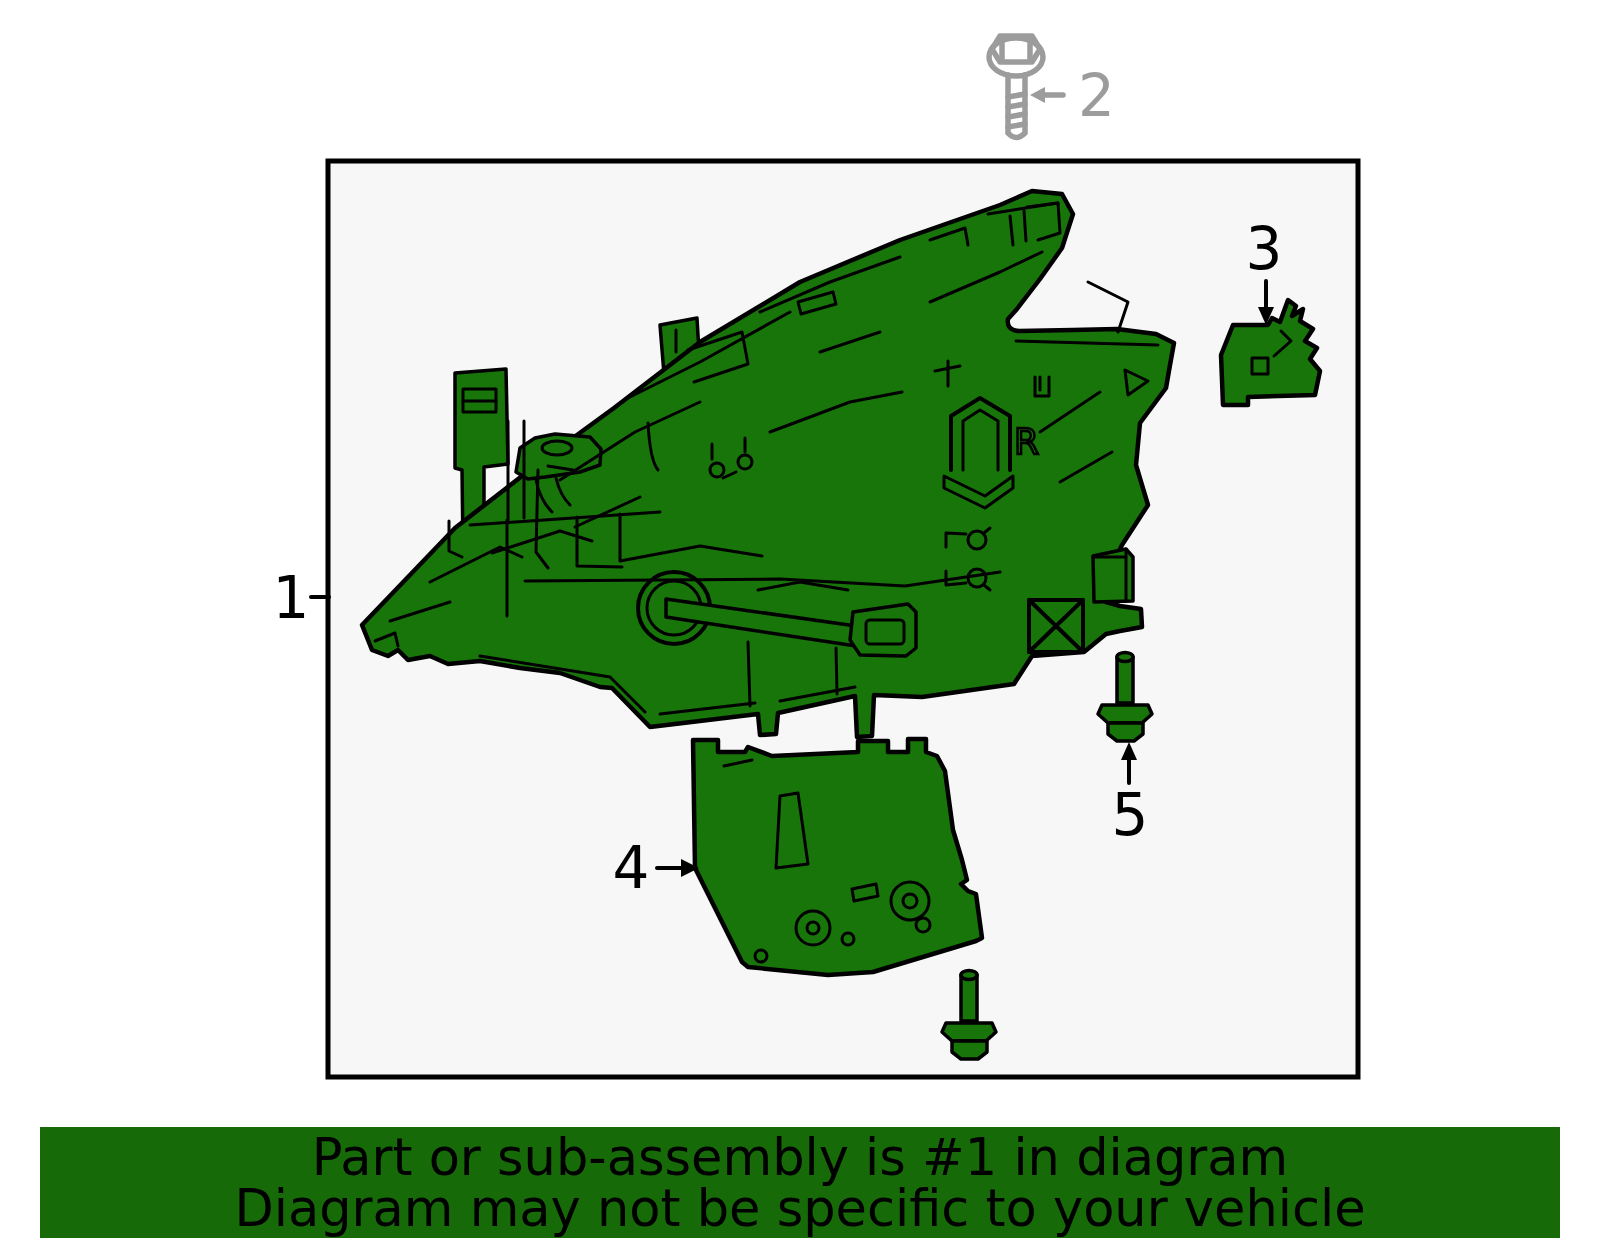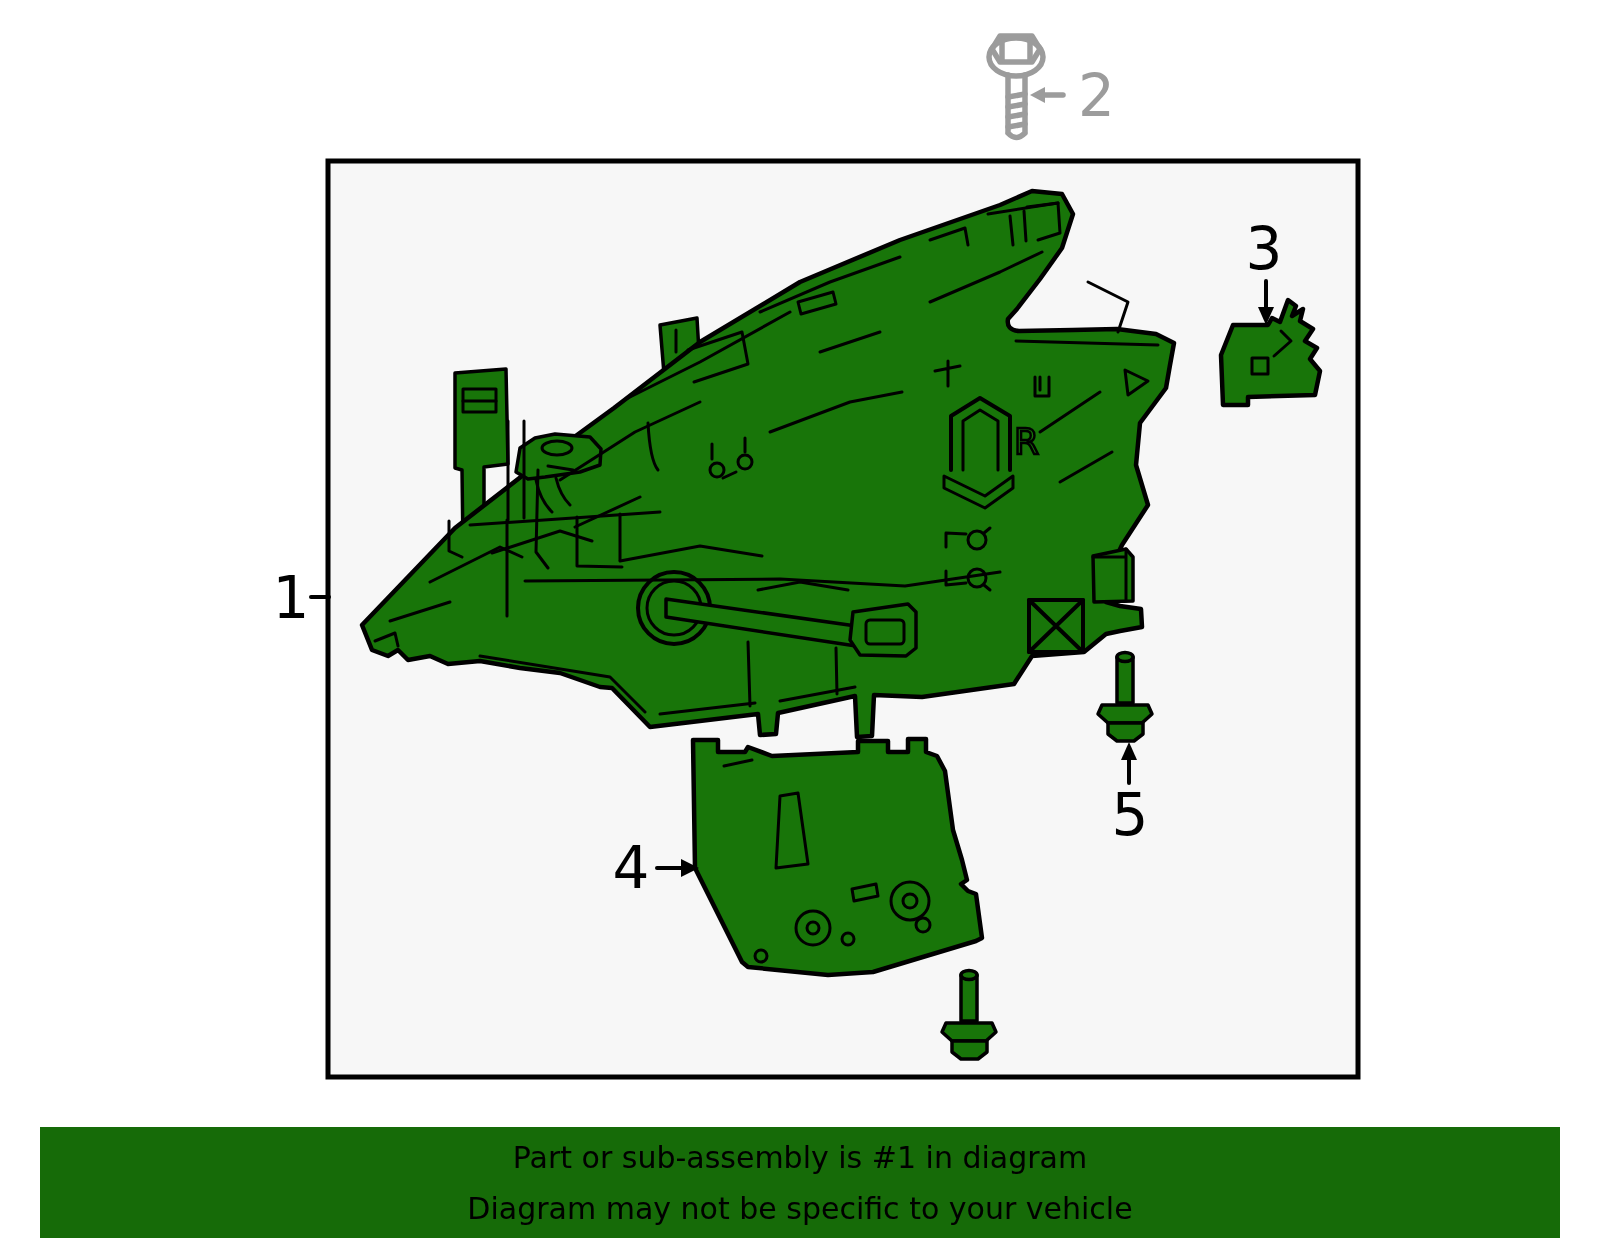--- a/index.html
+++ b/index.html
@@ -18,21 +18,21 @@
   .callout{font-size:58px;fill:#000;}
   .rstamp{font-size:36px;fill:none;stroke:var(--outline-black,#000);stroke-width:2.5;}
   .grayline{fill:none;stroke:var(--gray-part,#9c9c9c);stroke-width:5.5;stroke-linecap:round;stroke-linejoin:round;}
   .grayfill{fill:var(--gray-part,#9c9c9c);}
   .graytext{font-size:58px;fill:var(--gray-part,#9c9c9c);}
   .blackfill{fill:#000;}
   .banner{
     position:absolute;left:40px;top:1127px;width:1520px;height:111px;
     background:var(--banner-green,#166b08);color:var(--banner-text,#000);
     display:flex;flex-direction:column;align-items:center;justify-content:center;
-    font-size:30px;line-height:51px;white-space:nowrap;
+    font-size:51px;line-height:51px;white-space:nowrap;
   }
 </style>
 </head>
 <body>
 
 <div class="stage">
 <svg width="1600" height="1249" viewBox="0 0 1600 1249">
 
   <rect x="328" y="161" width="1030" height="916" class="boxframe"></rect>
 

